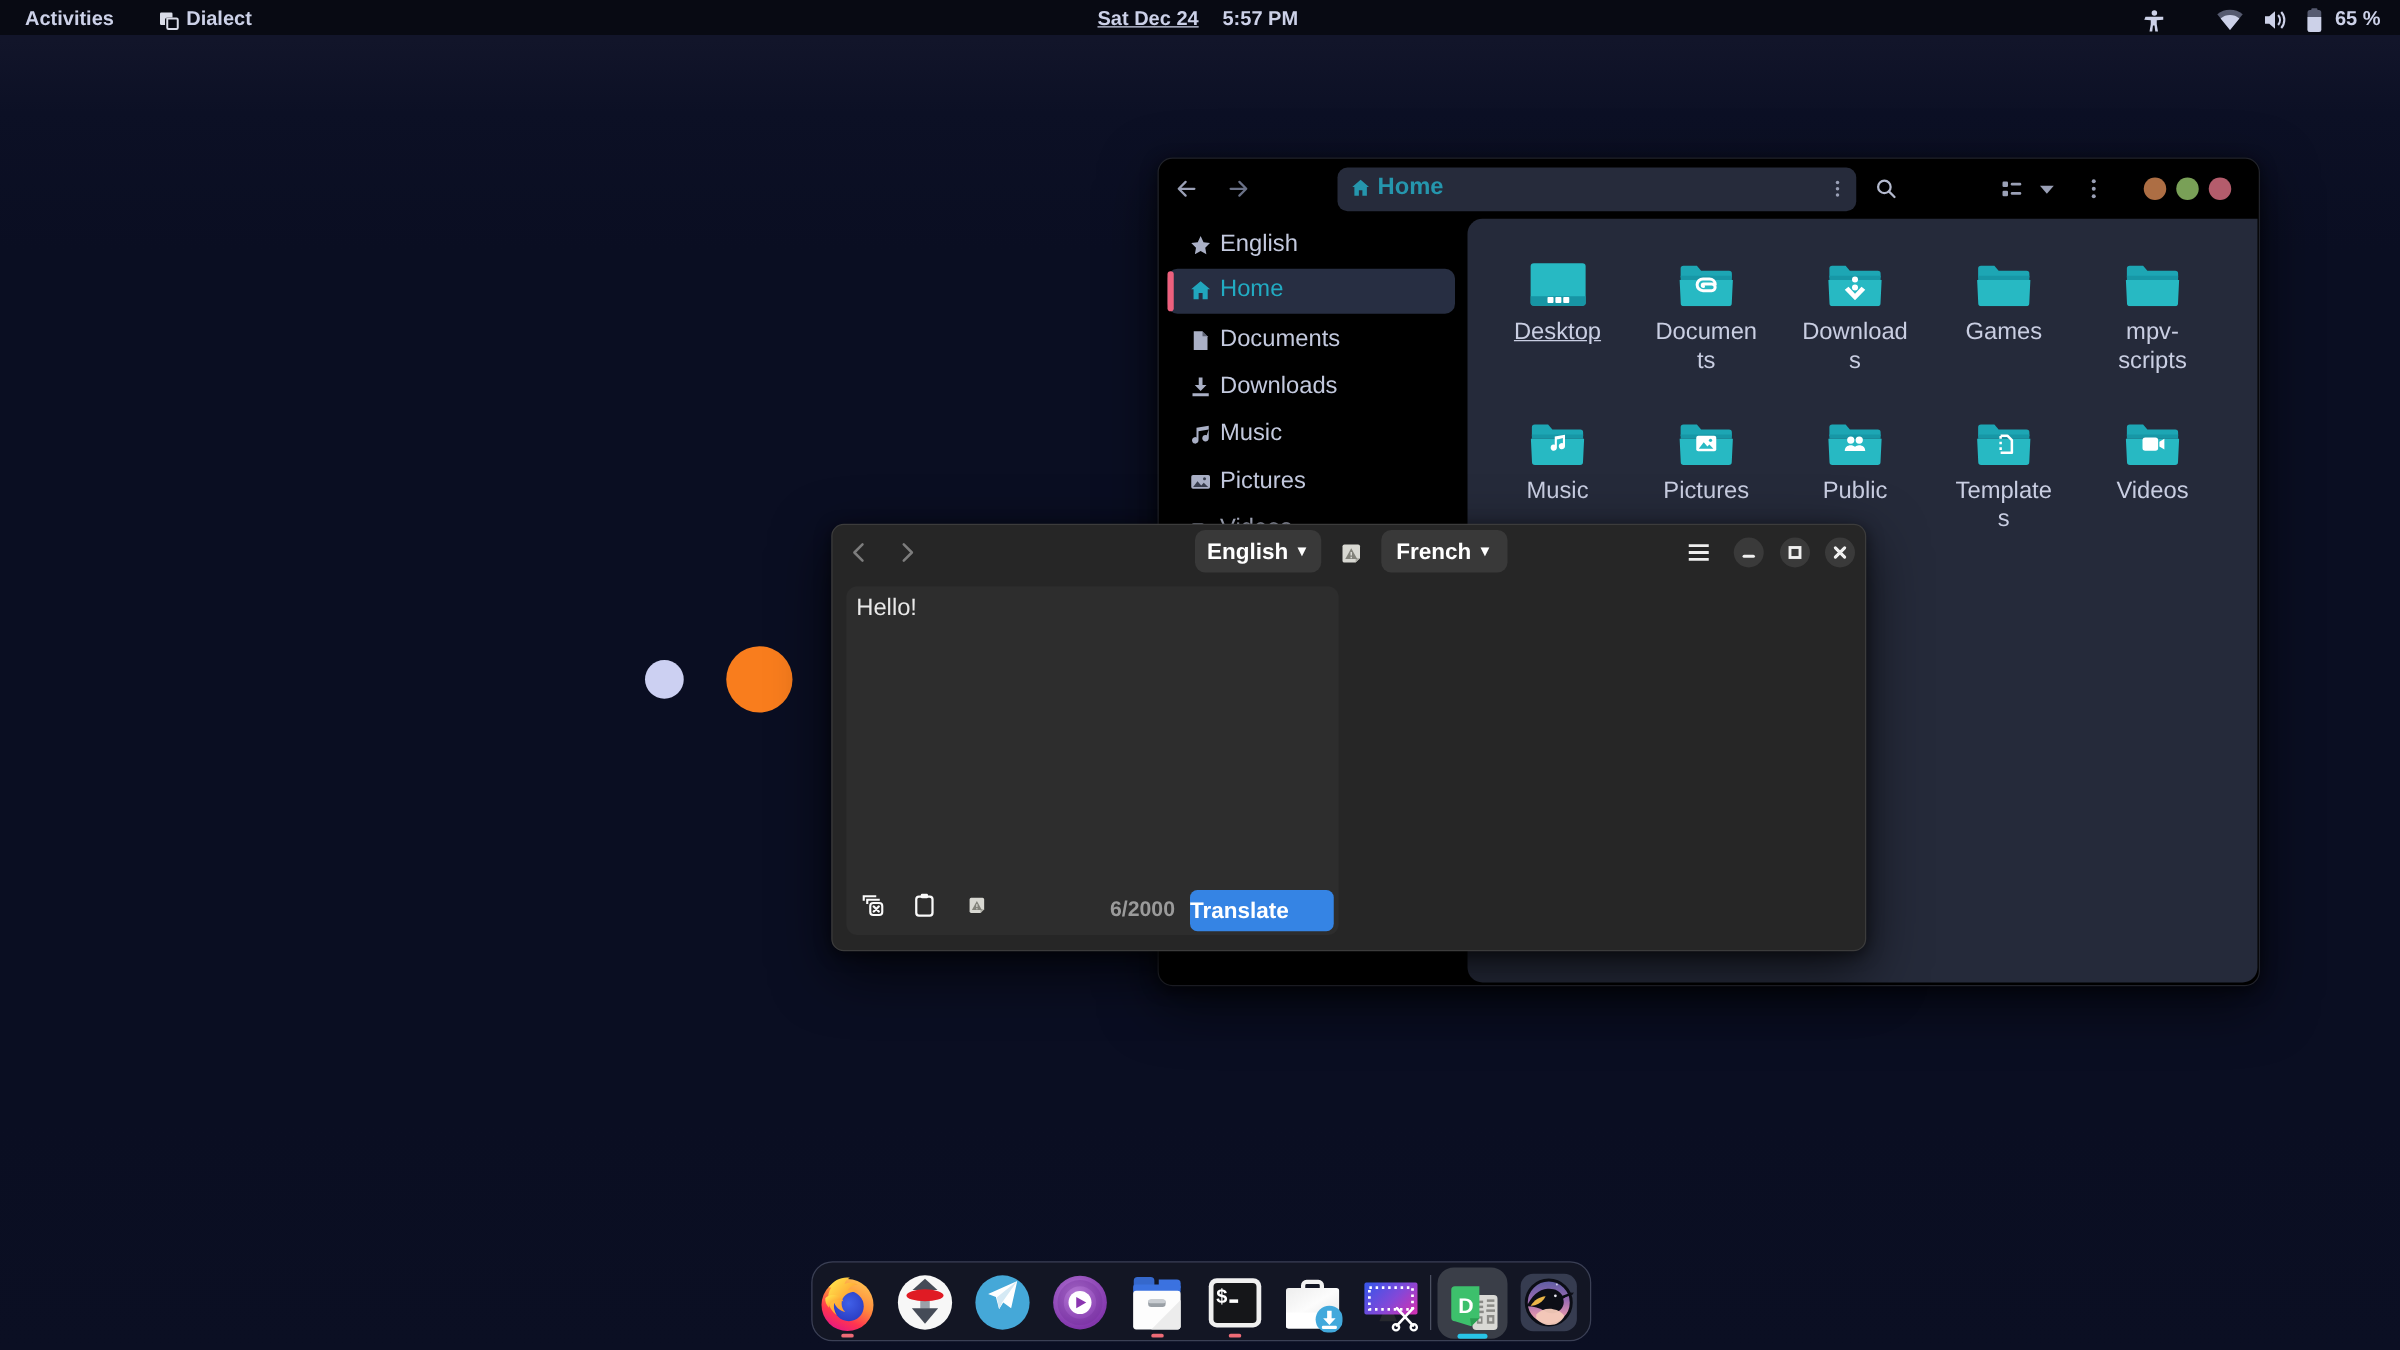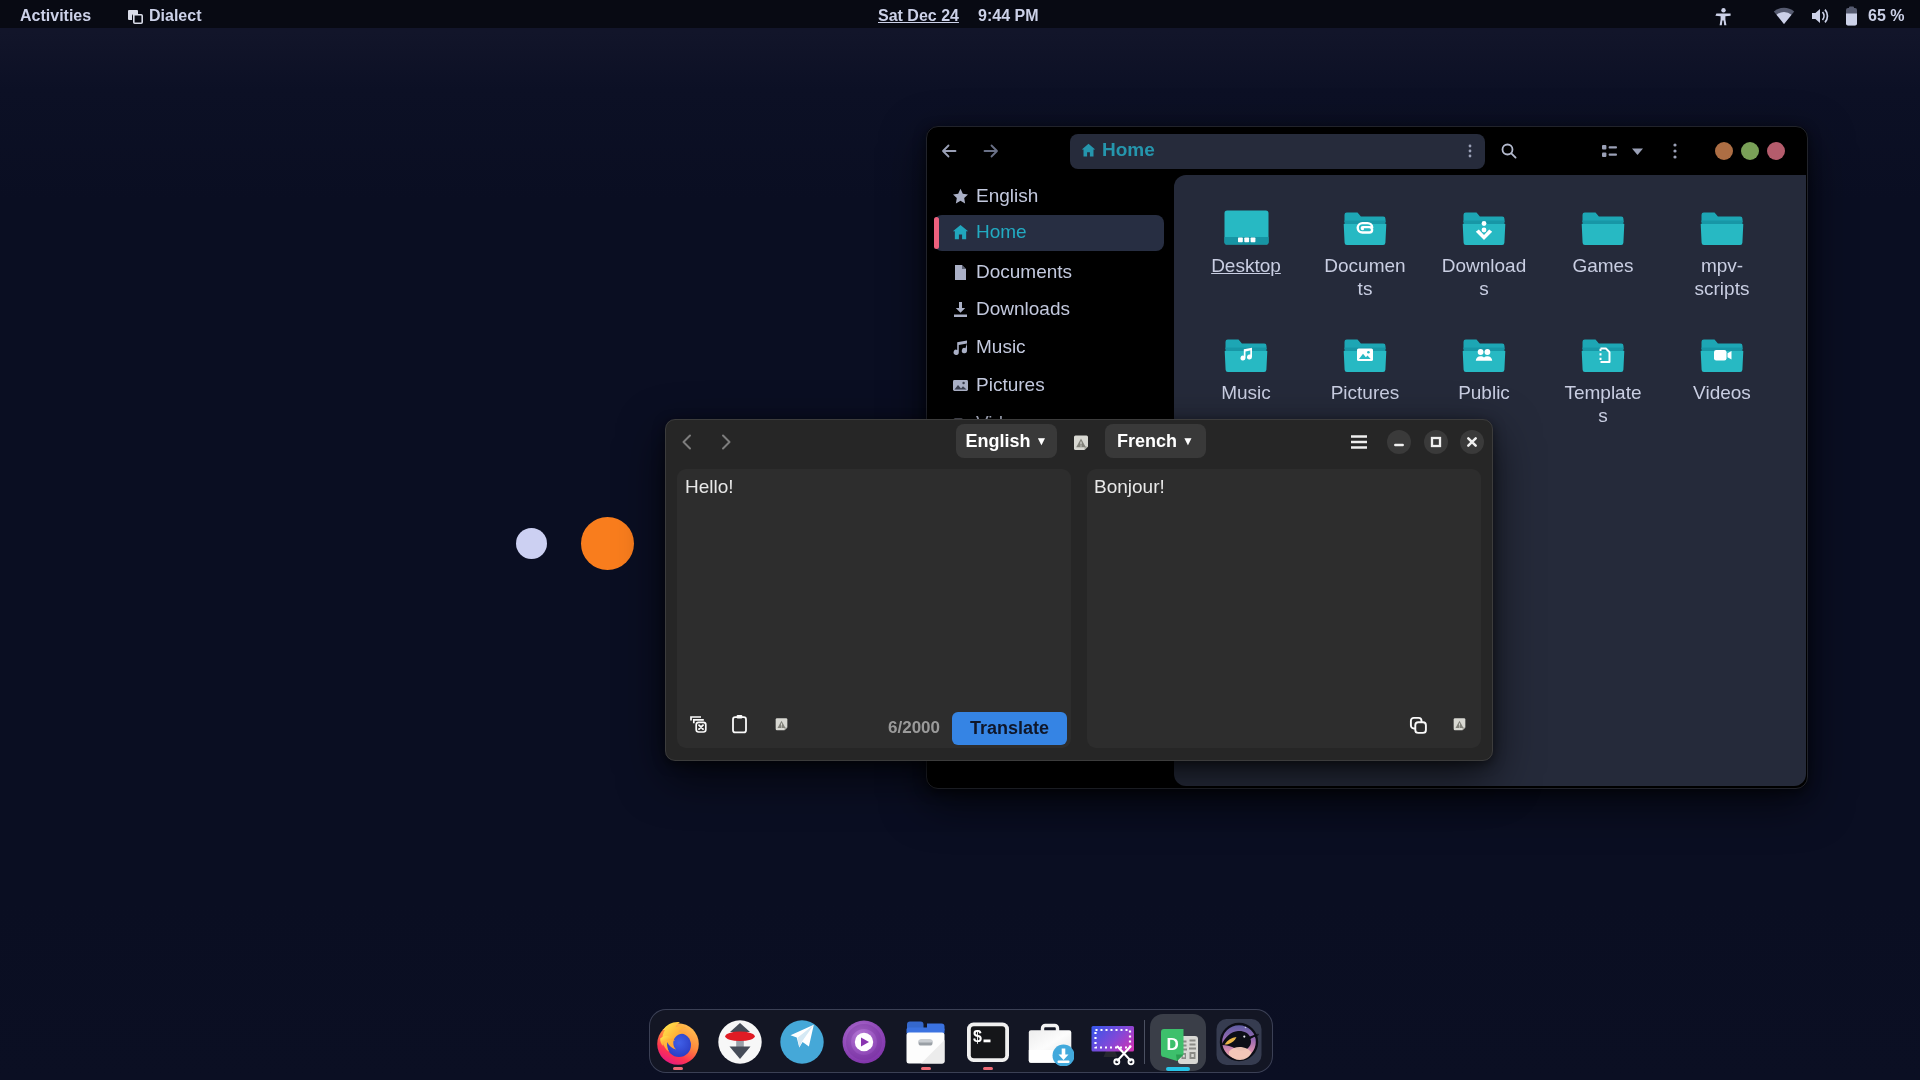--- a/index.html
+++ b/index.html
@@ -31,39 +31,39 @@
 
 
 .fitem { position:absolute; width:108px; text-align:center; color:#c9cee2; font-size:19px; line-height:23px; }
 .islot { height:35px; margin-bottom:9px; display:flex; align-items:flex-end; justify-content:center; }
 
 
 #dialect { position:absolute; left:665px; top:419px; width:828px; height:342px; background:#262626; border-radius:10px; box-shadow:0 16px 46px rgba(0,0,0,.65), 0 3px 12px rgba(0,0,0,.5); outline:1px solid rgba(255,255,255,.1); outline-offset:-1px; }
 .dpane { position:absolute; top:50px; width:394px; height:279px; background:#2d2d2d; border-radius:9px; color:#e8e8e8; font-size:19px; }
 .dbtn { position:absolute; top:5px; height:34px; background:#393939; border-radius:8px; color:#fff; font-size:18px; font-weight:700; text-align:center; line-height:34px; }
 .circbtn { position:absolute; width:24px; height:24px; border-radius:50%; background:#3a3a3a; }
-#translate { position:absolute; left:275px; top:243px; width:115px; height:33px; background:#3584e4; border-radius:6px; color:#0f172a; font-size:18px; font-weight:700; text-align:center; line-height:33px; }
+#translate { position:absolute; left:275px; top:243px; width:115px; height:33px; background:#3584e4; border-radius:6px; color:#ffffff; font-size:18px; font-weight:700; text-align:left; line-height:33px; }
 
 
 #dock { position:absolute; left:649px; top:1009px; width:624px; height:64px; background:rgba(20,23,36,.97); border-radius:17px; border:1px solid rgba(120,128,160,.4); }
 .dicon { position:absolute; top:8px; width:48px; height:48px; }
 .ddot { position:absolute; top:57px; width:10px; height:3px; border-radius:2px; background:#ee6b76; }
 </style>
 </head>
 <body>
 
 <div id="topbar">
   <div class="item" style="left:20px;">Activities</div>
   <svg class="abs" style="left:127px; top:8px;" width="17" height="17" viewBox="0 0 17 17">
       <path fill="#d9dce8" d="M2 2h8a1 1 0 0 1 1 1v3h-4a2 2 0 0 0-2 2v4H2a1 1 0 0 1-1-1V3a1 1 0 0 1 1-1z"></path>
       <path fill="none" stroke="#d9dce8" stroke-width="1.6" d="M6.8 6.8h7.4a1 1 0 0 1 1 1v6.4a1 1 0 0 1-1 1H7.8a1 1 0 0 1-1-1z"></path>
     </svg>
   <div class="item" style="left:149px;">Dialect</div>
   <div class="item" style="left:878px;text-decoration:underline;">Sat Dec 24</div>
-  <div class="item" style="left:978px;">9:44 PM</div>
+  <div class="item" style="left:978px;">5:57 PM</div>
 
   <svg class="abs" style="left:1714px; top:7px;" width="19" height="19" viewBox="0 0 19 19">
     <circle cx="9.5" cy="3.3" r="2.2" fill="#ccd1e8"></circle>
     <path fill="#ccd1e8" d="M2.4 6.4h14.2v2.3l-5.2.5v3.2l1 5.8h-2.2l-.56-4.8h-1.28l-.56 4.8H5.6l1-5.8V9.2l-5.2-.5z"></path>
   </svg>
 
   <svg class="abs" style="left:1773px; top:7px;" width="22" height="18" viewBox="0 0 22 18">
     <path fill="#565b70" d="M11 17 L0.8 4.4 A 16.5 16.5 0 0 1 21.2 4.4 Z"></path>
     <path fill="#ccd1e8" d="M11 17 L3.5 7.7 A 11.8 11.8 0 0 1 18.5 7.7 Z"></path>
   </svg>
@@ -334,31 +334,20 @@
     <svg class="abs" style="left:54px; top:245px;" width="17" height="20" viewBox="0 0 17 20">
       <rect x="2" y="3.2" width="13" height="15.2" rx="2.2" fill="none" stroke="#fafafa" stroke-width="1.8"></rect>
       <rect x="5.6" y="1" width="5.8" height="3.6" rx="1.1" fill="#fafafa"></rect>
     </svg>
 
     <svg class="abs" style="left:97px; top:248px;" width="15" height="15" viewBox="0 0 18 18">
         <use href="#brokico"></use>
       </svg>
     <div style="position:absolute; right:131px; top:249px; color:#9a9a9a; font-size:17px; font-weight:700;">6/2000</div>
     <div id="translate">Translate</div>
-  </div>
-  <div class="dpane" style="left:422px;">
-    <div style="position:absolute; left:7px; top:7px;">Bonjour!</div>
-
-    <svg class="abs" style="left:322px; top:247px;" width="18" height="18" viewBox="0 0 18 18">
-      <rect x="1.9" y="1.9" width="10.6" height="10.6" rx="2.9" fill="none" stroke="#fafafa" stroke-width="1.9"></rect>
-      <rect x="6.3" y="6.3" width="10.6" height="10.6" rx="2.9" fill="#2d2d2d" stroke="#fafafa" stroke-width="1.9"></rect>
-    </svg>
-    <svg class="abs" style="left:365px; top:248px;" width="15" height="15" viewBox="0 0 18 18">
-        <use href="#brokico"></use>
-      </svg>
   </div>
 
   <svg class="abs" style="left:14px; top:14px;" width="16" height="18" viewBox="0 0 16 18">
       <path fill="none" stroke="#7d7d7d" stroke-width="2" stroke-linecap="round" stroke-linejoin="round" d="M11 2.5 4.5 9l6.5 6.5"></path>
     </svg>
   <svg class="abs" style="left:53px; top:14px;" width="16" height="18" viewBox="0 0 16 18">
       <path fill="none" stroke="#7d7d7d" stroke-width="2" stroke-linecap="round" stroke-linejoin="round" d="M5 2.5 11.5 9 5 15.5"></path>
     </svg>
   <div class="dbtn" style="left:291px; width:101px;">English <span style="font-size:12px; position:relative; top:-2px;">▼</span></div>
   <svg class="abs" style="left:407px; top:15px;" width="18" height="18" viewBox="0 0 18 18">

